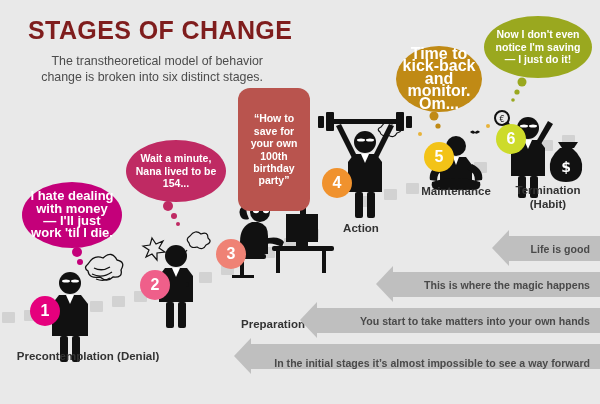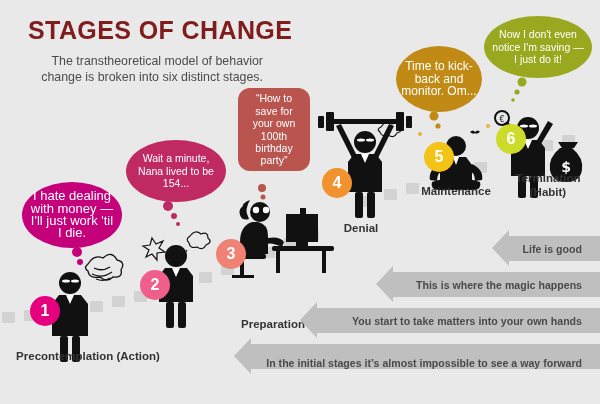--- a/index.html
+++ b/index.html
@@ -24,34 +24,34 @@
     left:28px;top:54px;width:235px;
     font-size:12.4px;line-height:15.6px;color:#4c4c4c;text-align:right;
   }
 
   
   #pathlayer{left:0;top:0;width:600px;height:404px;pointer-events:none;}
 
   
   .bubble{
     position:absolute;
-    color:#fff;text-align:center;font-weight:normal;
+    color:#fff;text-align:center;font-weight:bold;
     display:flex;align-items:center;justify-content:center;
     box-sizing:border-box;
   }
   .bubble span{display:block;width:100%;}
 
   .b1{left:22px;top:182px;width:100px;height:66px;border-radius:50%;
       background:#c4007a;font-size:13px;line-height:12.4px;padding:4px 6px;}
   .b2{left:126px;top:140px;width:100px;height:62px;border-radius:50%;
       background:#bf2a63;font-size:10.5px;line-height:12.4px;padding:4px 6px;}
-  .b3{left:238px;top:88px;width:72px;height:83px;border-radius:12px;
+  .b3{left:238px;top:88px;width:72px;height:123px;border-radius:12px;
       background:#b9544e;font-size:10.5px;line-height:12.4px;padding:4px 9px;}
   .b4{left:396px;top:46px;width:86px;height:66px;border-radius:50%;
-      background:#c08a15;font-size:12px;line-height:12.4px;padding:4px 5px;}
+      background:#c08a15;font-size:16px;line-height:12.4px;padding:4px 5px;}
   .b5{left:484px;top:16px;width:108px;height:62px;border-radius:50%;
       background:#9aa81f;font-size:10.5px;line-height:12.4px;padding:3px 6px;}
 
   
   .badge{
     position:absolute;border-radius:50%;
     color:#fff;font-weight:bold;
     display:flex;align-items:center;justify-content:center;
     box-sizing:border-box;
   }
@@ -65,31 +65,31 @@
   
   .caption{
     position:absolute;text-align:center;
     font-size:11.5px;font-weight:bold;color:#333;line-height:13.5px;
   }
   .c1{left:0px;top:350px;width:176px;}
   .c2{left:110px;top:319px;width:150px;}
   .c3{left:208px;top:278px;width:130px;margin-top:40px;}
   .c4{left:316px;top:222px;width:90px;}
   .c5{left:400px;top:185px;width:112px;}
-  .c6{left:496px;top:172px;width:104px;}
+  .c6{left:496px;top:184px;width:104px;}
 
   
   .banner{
     position:absolute;height:25px;
     background:#bfbfbf;
     display:flex;align-items:center;
     box-sizing:border-box;
   }
   .banner .btext{
-    margin-left:auto;padding-right:18px;
+    margin-left:auto;padding-right:10px;
     font-size:10.6px;font-weight:bold;color:#4a4a4a;white-space:nowrap;
   }
   .banner .arrowhead{
     position:absolute;left:-16px;top:-6px;
     width:0;height:0;
     border-top:18.5px solid transparent;
     border-bottom:18.5px solid transparent;
     border-right:17px solid #bfbfbf;
   }
   .ban1{left:508px;top:236px;width:92px;}
@@ -275,23 +275,23 @@
     <span>Now I don't even notice I'm saving — I just do it!</span>
   </div>
 
   <div class="badge n1">1</div>
   <div class="badge n2">2</div>
   <div class="badge n3">3</div>
   <div class="badge n4">4</div>
   <div class="badge n5">5</div>
   <div class="badge n6">6</div>
 
-  <div class="caption c1">Precontemplation (Action)</div>
+  <div class="caption c1">Precontemplation (Denial)</div>
   <div class="caption c3">Preparation</div>
-  <div class="caption c4">Denial</div>
+  <div class="caption c4">Action</div>
   <div class="caption c5">Maintenance</div>
   <div class="caption c6">Termination (Habit)</div>
 
   <div class="banner ban1">
     <span class="arrowhead"></span>
     <span class="btext">Life is good</span>
   </div>
   <div class="banner ban2">
     <span class="arrowhead"></span>
     <span class="btext">This is where the magic happens</span>

